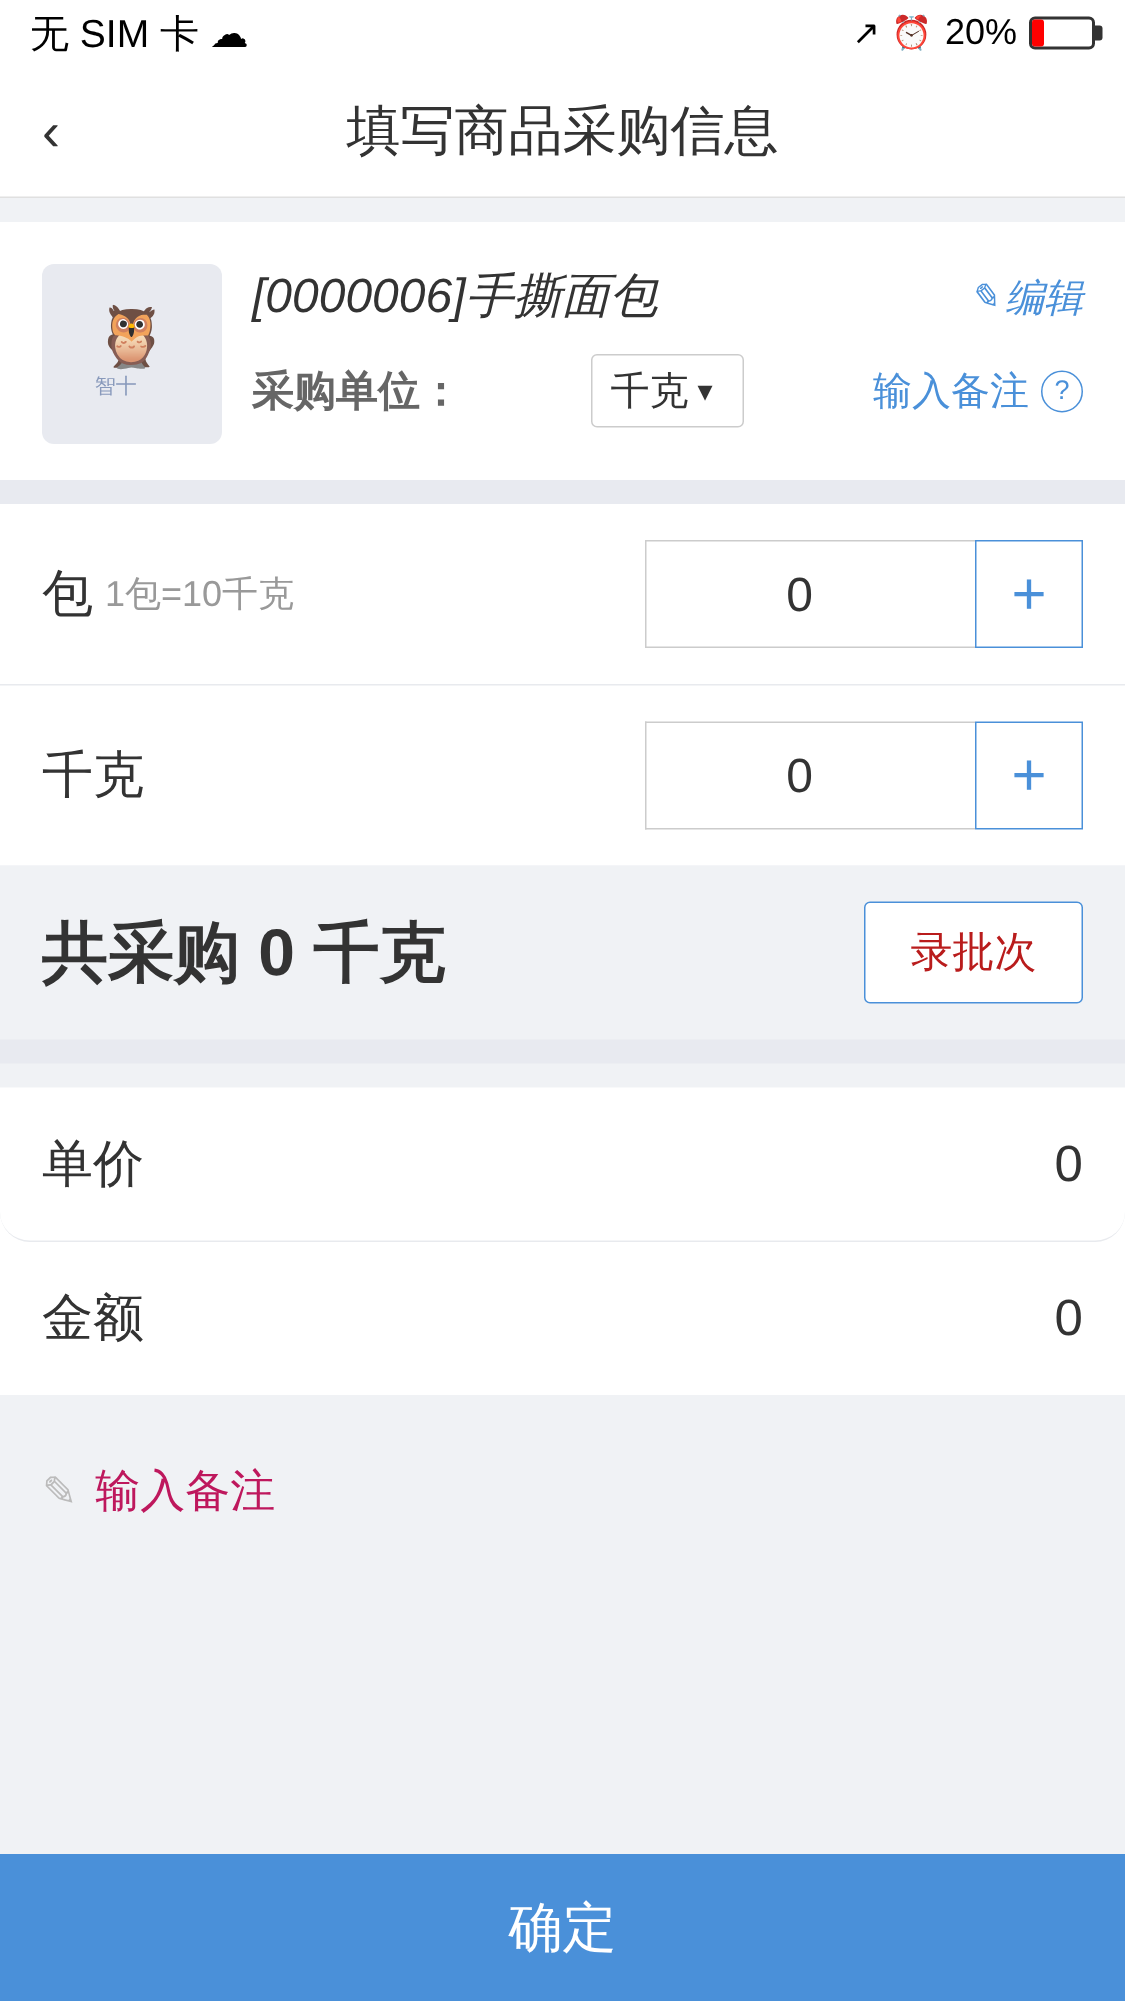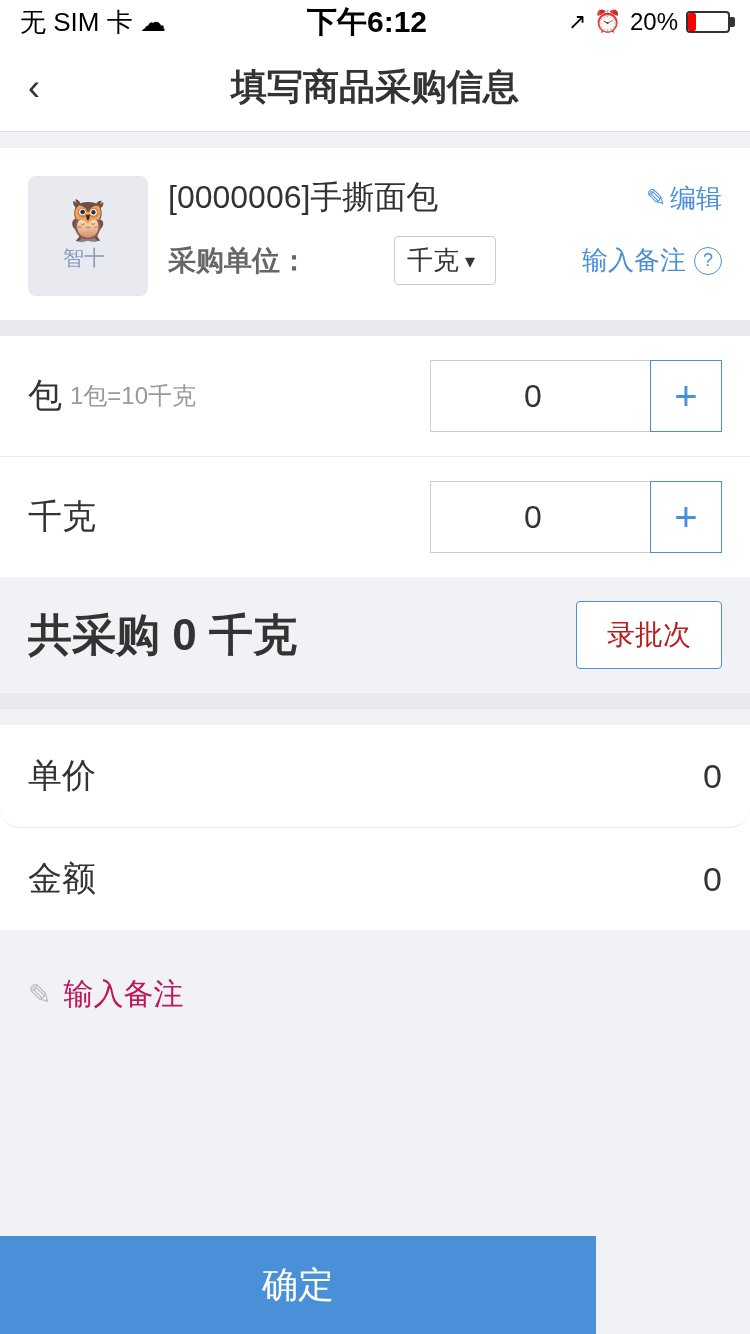--- a/index.html
+++ b/index.html
@@ -80,21 +80,21 @@
     }
     .nav-back {
       position: absolute;
       left: 28px;
       font-size: 36px;
       color: #333;
       cursor: pointer;
     }
     .nav-title {
       font-size: 36px;
-      font-weight: 700;
+      font-weight: 400;
       color: #333;
     }
 
     
     .product-card {
       background: #fff;
       margin-top: 16px;
       padding: 28px 28px 24px;
       display: flex;
       flex-direction: column;
@@ -114,34 +114,35 @@
       justify-content: center;
       flex-shrink: 0;
     }
     .owl-logo {
       font-size: 40px;
       color: #8899bb;
       text-align: center;
       line-height: 1;
     }
     .owl-text {
-      font-size: 21px;
+      font-size: 14px;
       color: #8899bb;
       margin-top: 4px;
     }
     .product-info {
       flex: 1;
       display: flex;
       flex-direction: column;
       gap: 16px;
     }
     .product-name-row {
       display: flex;
       align-items: center;
       justify-content: space-between;
+      font-style: italic;
     }
     .product-name {
       font-size: 32px;
       font-weight: 500;
       color: #333;
     }
     .edit-btn {
       font-size: 26px;
       color: #4a90d9;
       display: flex;
@@ -315,21 +316,21 @@
       flex: 1;
       background: #f0f2f5;
       min-height: 300px;
     }
 
     
     .confirm-btn {
       position: fixed;
       bottom: 0;
       left: 0;
-      width: 596px;
+      width: 750px;
       height: 98px;
       background: #4a90d9;
       color: #fff;
       font-size: 36px;
       font-weight: 500;
       display: flex;
       align-items: center;
       justify-content: center;
       cursor: pointer;
       border: none;
@@ -344,21 +345,20 @@
   </style>
 </head>
 <body>
 
 <div class="page-wrapper">
 
   <div class="status-bar">
     <div class="status-left">
       <span>无 SIM 卡 ☁</span>
     </div>
-    <div class="status-center">下午6:12</div>
     <div class="status-right">
       <span style="font-size:22px;">↗</span>
       <span style="font-size:22px;">⏰</span>
       <span>20%</span>
       <div class="battery-icon">
         <div class="battery-fill"></div>
       </div>
     </div>
   </div>
 

